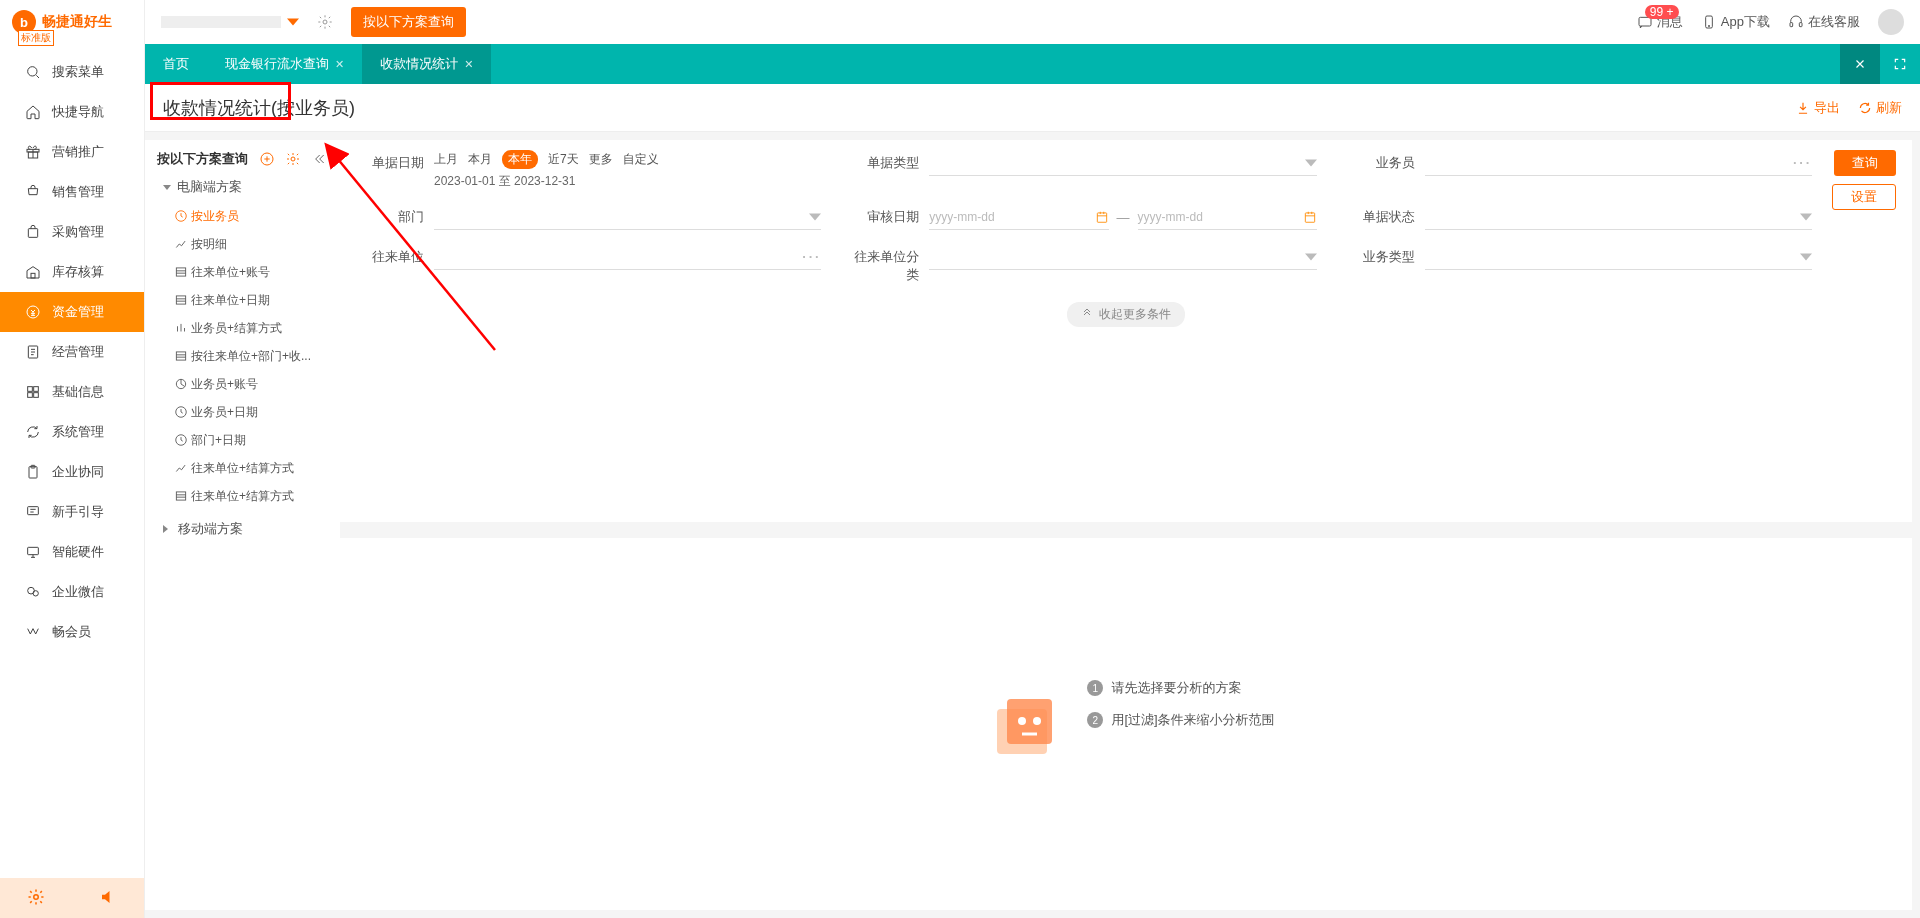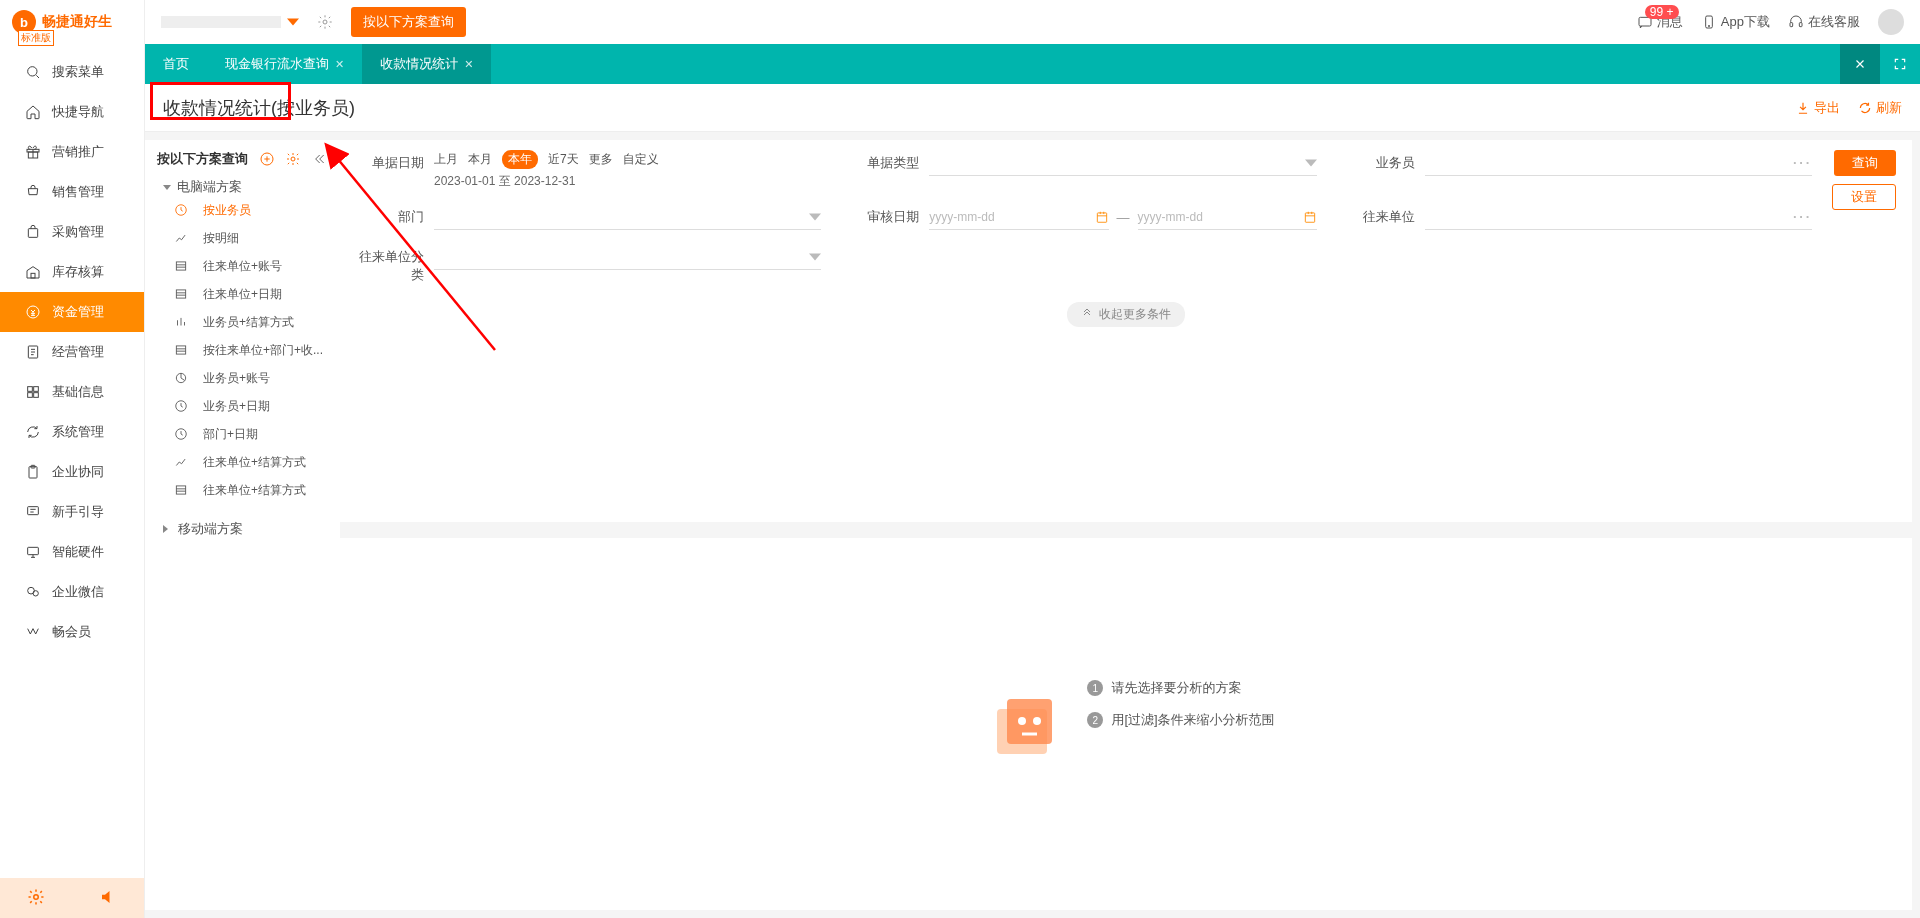--- a/index.html
+++ b/index.html
@@ -58,21 +58,21 @@
 .scheme-panel { width: 195px; background: #fff; padding: 10px 0; position: relative; }
 .scheme-head { display: flex; align-items: center; justify-content: space-between; padding: 0 12px 10px; font-size: 13px; color: #333; font-weight: bold; }
 .scheme-head-icons { display: flex; align-items: center; gap: 8px; }
 .scheme-head-icons span { display: inline-flex; width: 18px; height: 18px; align-items: center; justify-content: center; color: #ff6a00; }
 .scheme-head-icons svg { width: 16px; height: 16px; stroke: currentColor; fill: none; stroke-width: 1.5; }
 .collapse-ic { color: #666 !important; }
 .scheme-group { padding-left: 18px; font-size: 13px; color: #555; margin-bottom: 6px; display: flex; align-items: center; gap: 6px; cursor: pointer; }
 .scheme-group .caret { width: 0; height: 0; border-left: 4px solid transparent; border-right: 4px solid transparent; border-top: 5px solid #888; }
 .scheme-group .caret.right { border-top: 4px solid transparent; border-bottom: 4px solid transparent; border-left: 5px solid #888; }
 .scheme-list { padding-left: 28px; }
-.scheme-item { height: 28px; display: flex; gap: 14px; cursor: pointer; color: #555; font-size: 12px; }
+.scheme-item { height: 28px; display: flex; align-items: center; gap: 2px; cursor: pointer; color: #555; font-size: 12px; }
 .scheme-item.active { color: #ff6a00; }
 .scheme-item .sic { width: 16px; height: 16px; display: inline-flex; align-items: center; justify-content: center; }
 .scheme-item .sic svg { width: 14px; height: 14px; stroke: currentColor; fill: none; stroke-width: 1.5; }
 
 
 .red-arrow { position: absolute; left: 315px; top: 140px; pointer-events: none; z-index: 15; }
 
 
 .filter-area { flex: 1; background: #fff; padding: 10px 16px 0; display: flex; flex-direction: column; }
 .filter-grid { display: grid; grid-template-columns: repeat(3, 1fr); column-gap: 30px; row-gap: 14px; }
@@ -552,29 +552,49 @@
                     <div class="date-input">
                         <span>yyyy-mm-dd</span>
                         <svg viewBox="0 0 24 24">
                           <rect x="4" y="5" width="16" height="16" rx="1"></rect>
                           <path d="M4 10h16M9 3v4M15 3v4"></path>
                         </svg>
                       </div>
                   </div>
                 </div>
               </div>
+              <div class="filter-row">
+                <div class="f-label">单据状态</div>
+                <div class="f-ctrl">
+                    <div class="select-box">
+                      <svg viewBox="0 0 10 6">
+                        <path d="M0 0l5 6 5-6z"></path>
+                      </svg>
+                    </div>
+                  </div>
+              </div>
 
               <div class="filter-row">
                 <div class="f-label">往来单位</div>
                 <div class="f-ctrl">
                     <div class="dots-box">···</div>
                   </div>
               </div>
               <div class="filter-row">
                 <div class="f-label">往来单位分类</div>
+                <div class="f-ctrl">
+                    <div class="select-box">
+                      <svg viewBox="0 0 10 6">
+                        <path d="M0 0l5 6 5-6z"></path>
+                      </svg>
+                    </div>
+                  </div>
+              </div>
+              <div class="filter-row">
+                <div class="f-label">业务类型</div>
                 <div class="f-ctrl">
                     <div class="select-box">
                       <svg viewBox="0 0 10 6">
                         <path d="M0 0l5 6 5-6z"></path>
                       </svg>
                     </div>
                   </div>
               </div>
             </div>
             <div class="filter-actions">

